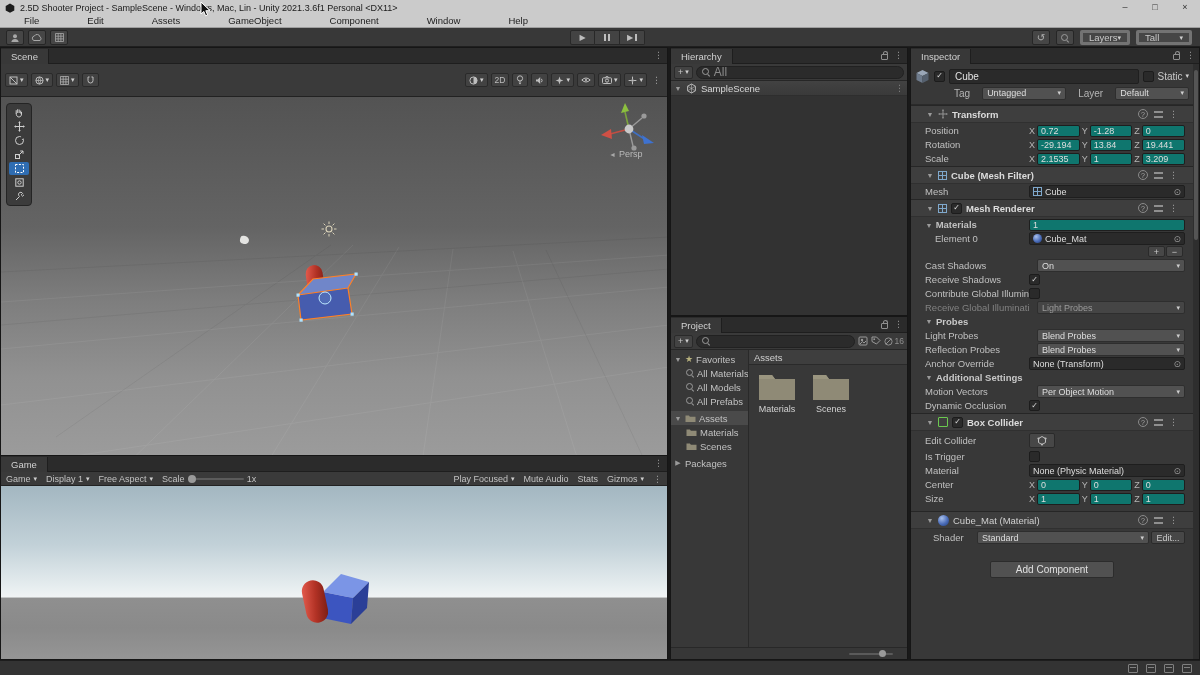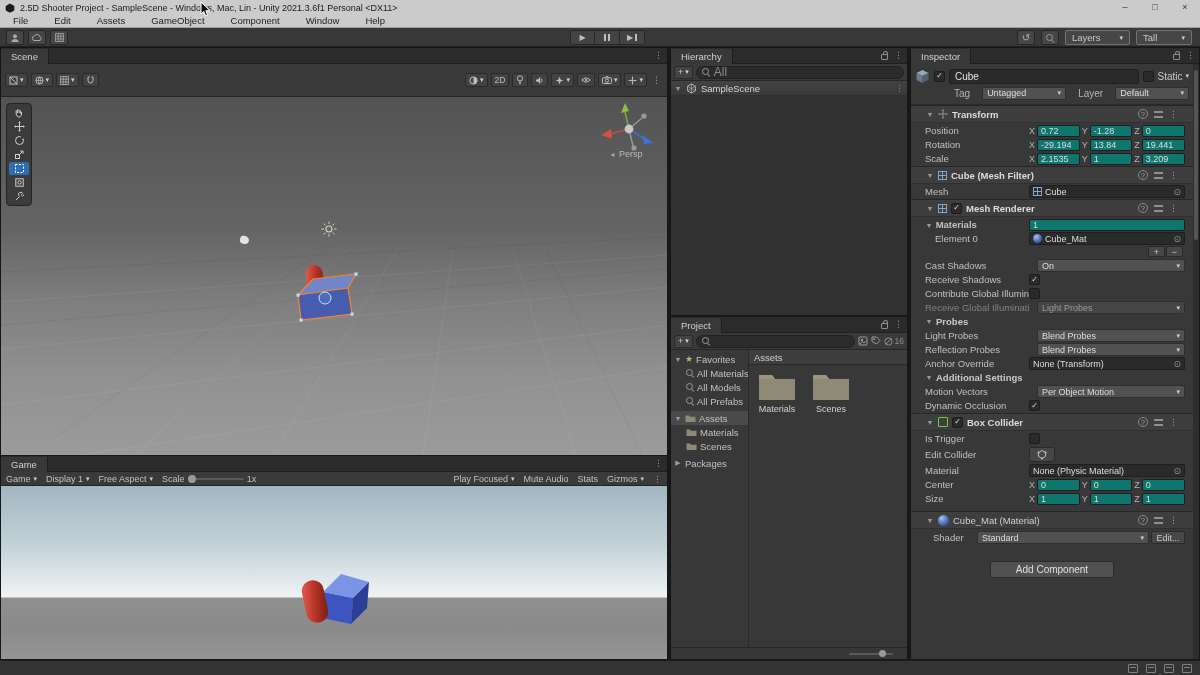--- a/index.html
+++ b/index.html
@@ -8,29 +8,29 @@
           color:#c8c8c8; font-size:10px; cursor:default; }
 
   
   #titlebar { position:absolute; left:0; top:0; width:1200px; height:15px; background:#cbcbcb;
               color:#1a1a1a; display:flex; align-items:center; font-size:9px; }
   #titlebar .appico { margin:0 5px 0 5px; display:flex; }
   #winbtns { margin-left:auto; display:flex; }
   .winbtn { width:30px; text-align:center; font-size:9px; color:#333; line-height:15px; }
   #menubar { position:absolute; left:0; top:15px; width:1200px; height:13px; background:#cbcbcb;
              border-bottom:1px solid #9e9e9e; display:flex; align-items:center; color:#1c1c1c; font-size:9.5px; }
-  .menu-item { padding:0 13px; line-height:12px; }
+  .menu-item { padding:0 24px; line-height:12px; }
 
   
   #maintoolbar { position:absolute; left:0; top:28px; width:1200px; height:19px; background:#383838;
                  border-bottom:1px solid #1f1f1f; }
   .tb-left { position:absolute; left:6px; top:2px; display:flex; gap:4px; }
   .tb-right { position:absolute; right:8px; top:2px; display:flex; gap:6px; align-items:center; }
-  .tbtn { height:15px; background:#464646; border:1px solid #737373; border-radius:2px; color:#c8c8c8;
-          display:flex; align-items:center; padding:0 6px; gap:19px; font-size:9.5px; }
+  .tbtn { height:15px; background:#464646; border:3px solid #737373; border-radius:2px; color:#c8c8c8;
+          display:flex; align-items:center; padding:0 6px; gap:0; font-size:9.5px; }
   .ibtn { width:18px; height:15px; background:#464646; border:1px solid #262626; border-radius:2px;
           display:flex; align-items:center; justify-content:center; color:#b0b0b0; }
   .play-group { position:absolute; left:570px; top:2px; display:flex; }
   .pbtn { width:25px; height:15px; background:#434343; border:1px solid #282828; border-left-width:0;
           display:flex; align-items:center; justify-content:center; color:#bdbdbd; font-size:8px; }
   .pbtn:first-child { border-left-width:1px; border-radius:2px 0 0 2px; }
   .pbtn:last-child { border-radius:0 2px 2px 0; }
   .pause-bars { display:flex; gap:2px; } .pause-bars i { width:2px; height:7px; background:#bdbdbd; display:block; }
   .step-bar { width:2px; height:7px; background:#bdbdbd; margin-left:2px; }
   .cap7 { font-size:7px; color:#cfcfcf; }
@@ -921,38 +921,38 @@
         <span class="chk">
             <span>✓</span>
           </span>
         <span class="cname">Box Collider</span>
         <span class="hicons">
           <span class="help-ico">?</span>
           <span class="preset-ico"></span>
           <span class="kebab">⋮</span>
         </span>
       </div>
-      <div class="irow">
-        <span class="lbl">Is Trigger</span>
-        <span class="fieldzone">
-            <span class="chk"></span>
-          </span>
-      </div>
       <div class="irow" style="height:17px;">
         <span class="lbl">Edit Collider</span>
         <span class="fieldzone">
           <span class="editcol-btn">
             <svg width="12" height="11" viewBox="0 0 12 11">
                 <path d="M2.5 3.5L6 1.5l3.5 2v4L6 9.5l-3.5-2z" fill="none" stroke="#bdbdbd"></path>
                 <circle cx="2.5" cy="3.5" r="1.1" fill="#bdbdbd"></circle>
                 <circle cx="9.5" cy="3.5" r="1.1" fill="#bdbdbd"></circle>
                 <circle cx="6" cy="9.5" r="1.1" fill="#bdbdbd"></circle>
               </svg>
           </span>
         </span>
+      </div>
+      <div class="irow">
+        <span class="lbl">Is Trigger</span>
+        <span class="fieldzone">
+            <span class="chk"></span>
+          </span>
       </div>
       <div class="irow">
         <span class="lbl">Material</span>
         <span class="fieldzone">
           <span class="objf">
             <span class="objtext">None (Physic Material)</span>
             <span class="pick">⊙</span>
           </span>
         </span>
       </div>

